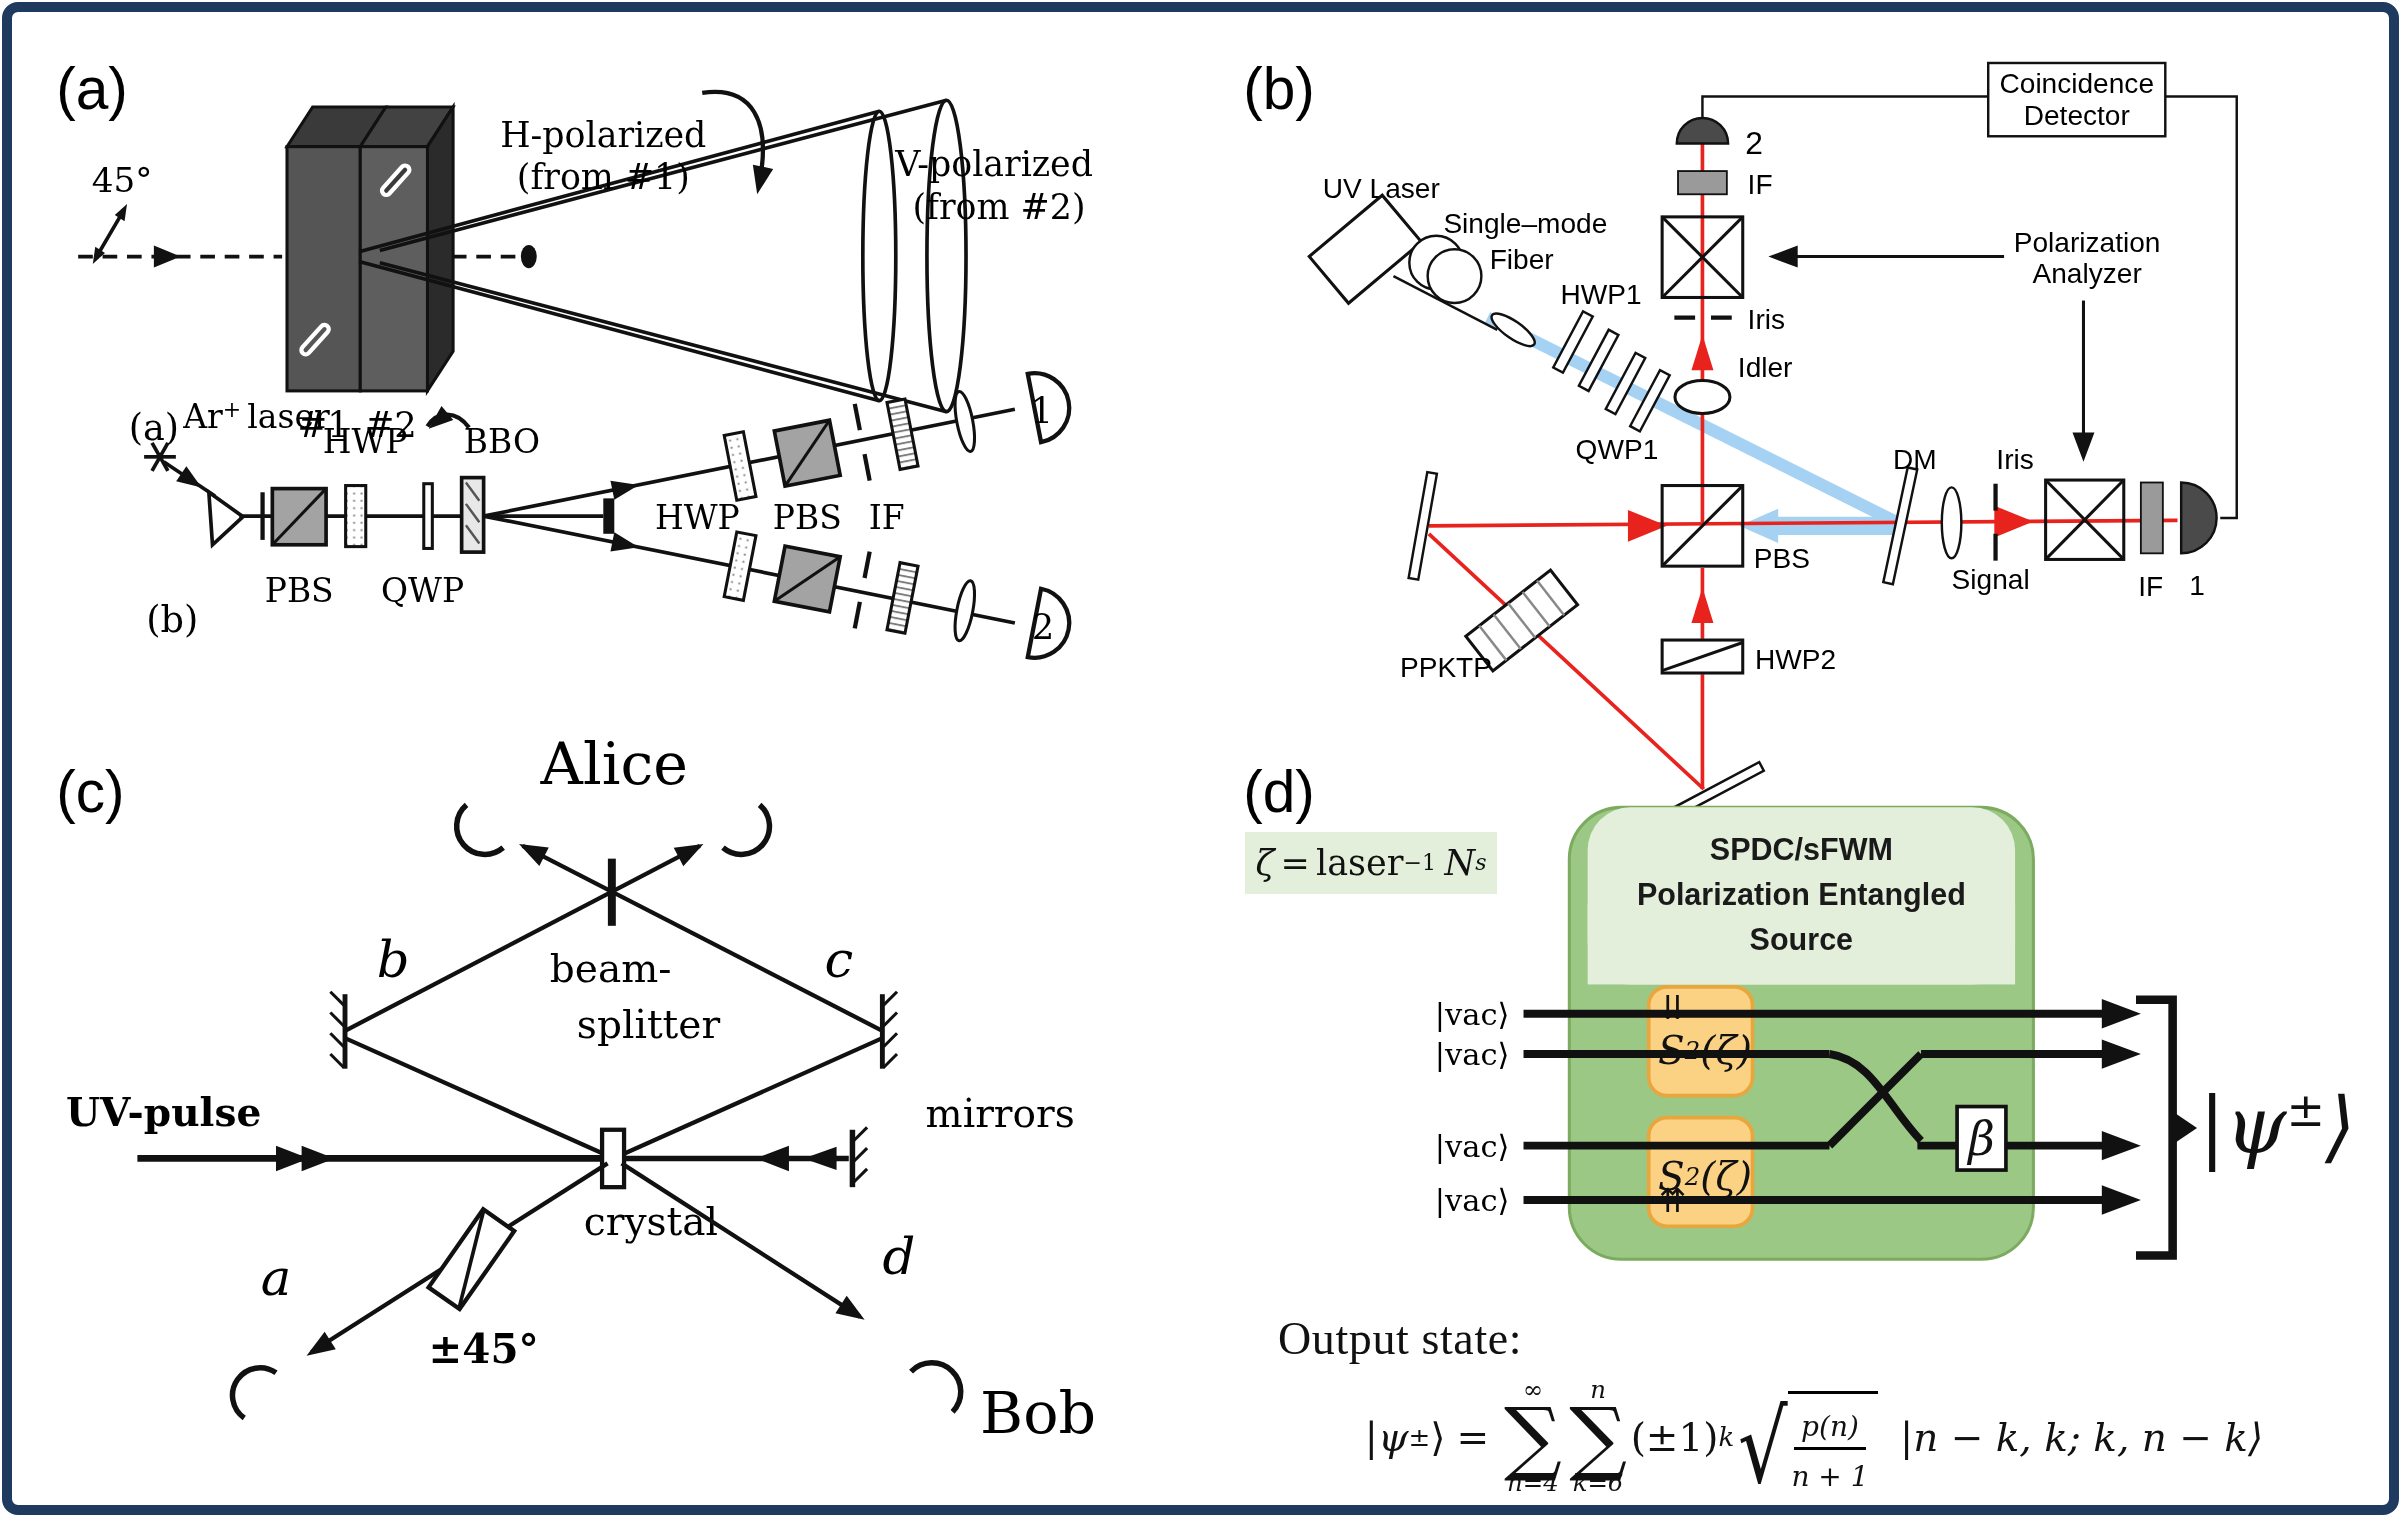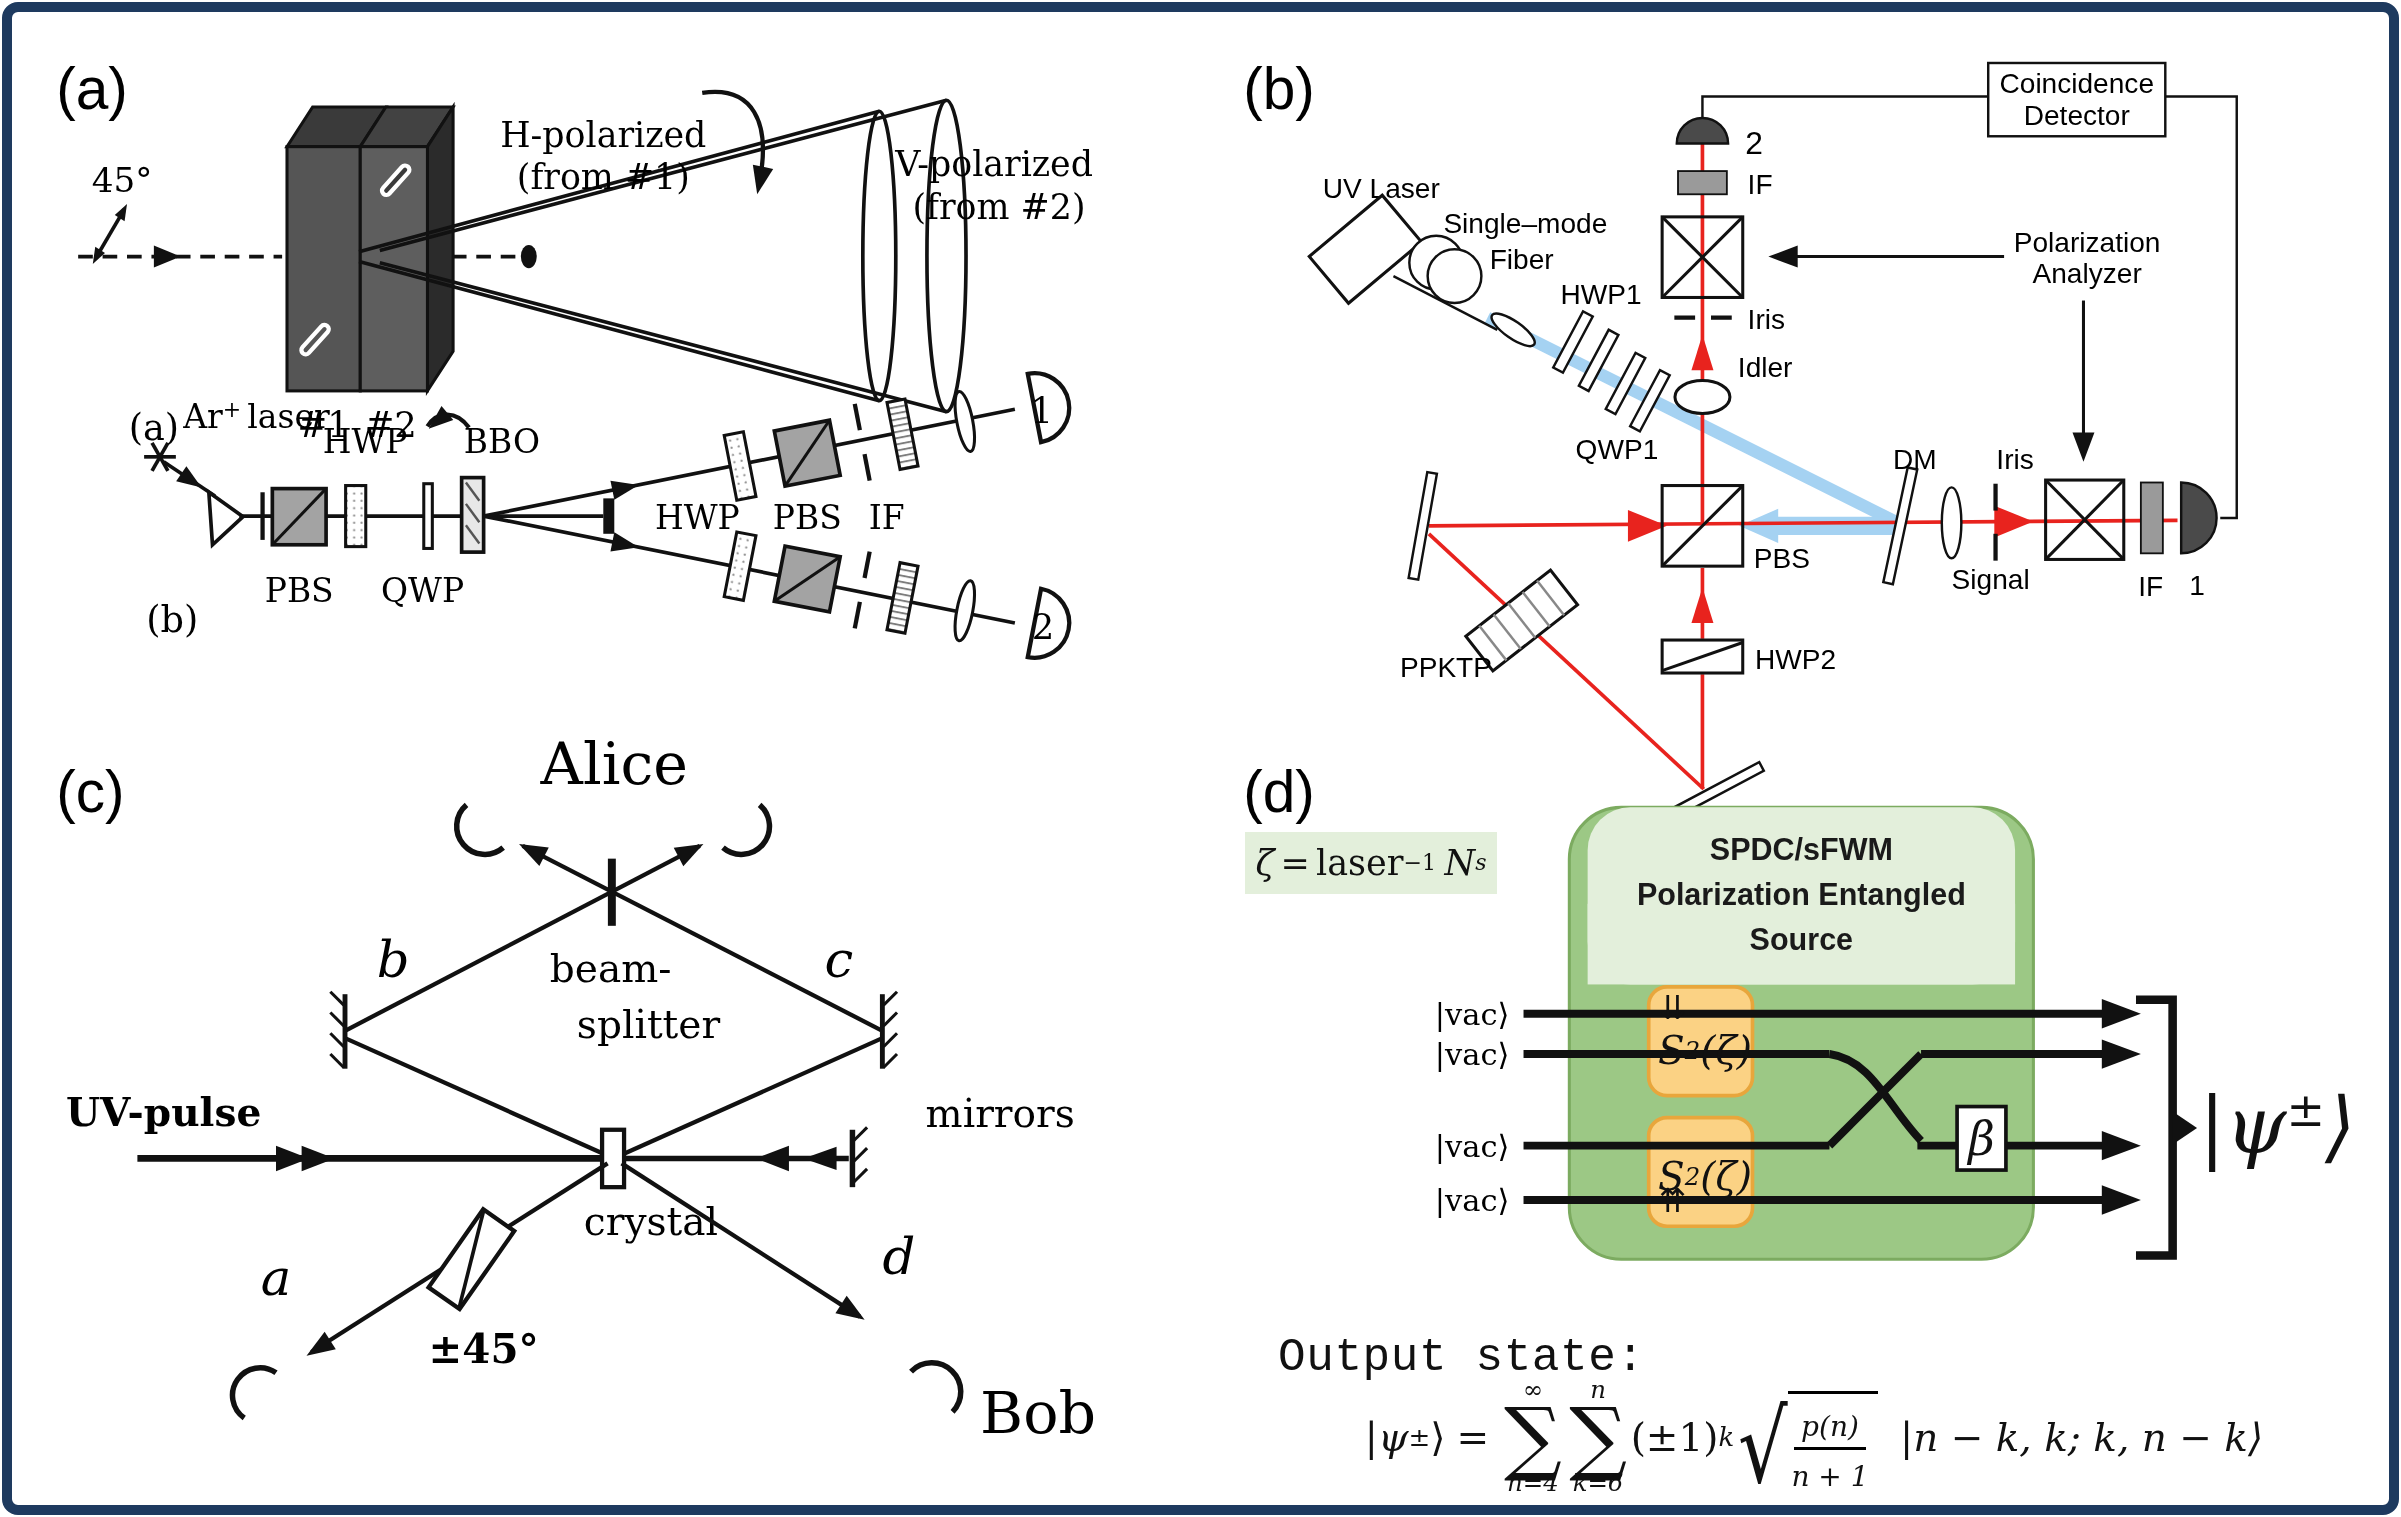--- a/index.html
+++ b/index.html
@@ -1,21 +1,21 @@
 <!DOCTYPE html>
 <html style="font-size:9.8px"><head>
 <meta charset="utf-8">
 <style>
   html,body{margin:0;padding:0;background:#1e3a5f;}
   .canvas{position:relative;width:2401px;height:1517px;background:#ffffff;overflow:hidden;
           font-family:"Liberation Sans",sans-serif;}
   .frame{position:absolute;inset:2.4px;border:10.4px solid #1e3a5f;border-radius:16px;pointer-events:none;z-index:50;}
   svg.fig{position:absolute;left:0;top:0;width:2401px;height:1517px;}
   .ov{position:absolute;color:#111;}
-  .sans{font-family:Liberation Mono, monospace;margin-top:20px;}
+  .sans{font-family:Liberation Serif, serif;}
   
   .zeta-box{left:1245px;top:832px;width:252px;height:62px;background:#e3efdb;
             display:flex;align-items:center;justify-content:center;font-size:35px;
             font-family:"DejaVu Serif",serif;}
   .zeta-box .it{font-style:italic;}
   .zeta-box sup{font-size:22px;vertical-align:super;line-height:0;}
   .zeta-box sub{font-size:22px;vertical-align:sub;line-height:0;font-style:italic;}
   .zeta-box .sp{margin:0 6.1px;}
   
   .s2{width:98px;height:67px;display:flex;align-items:center;justify-content:center;

